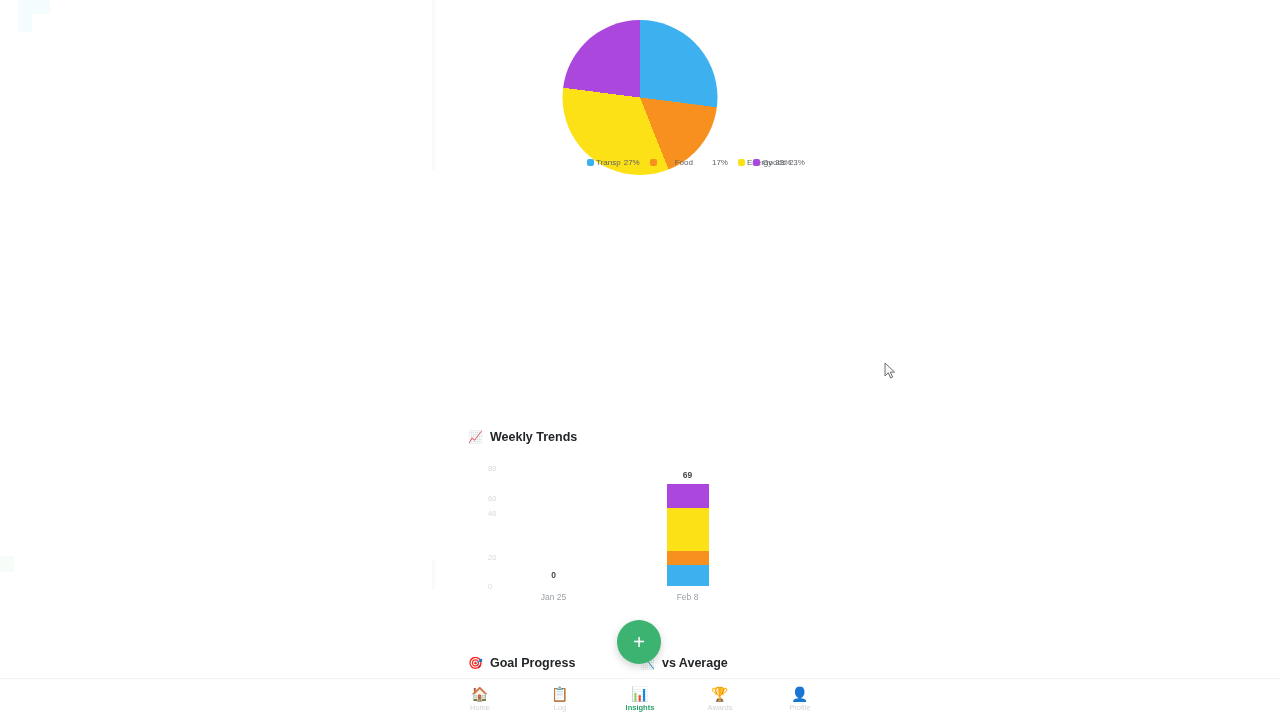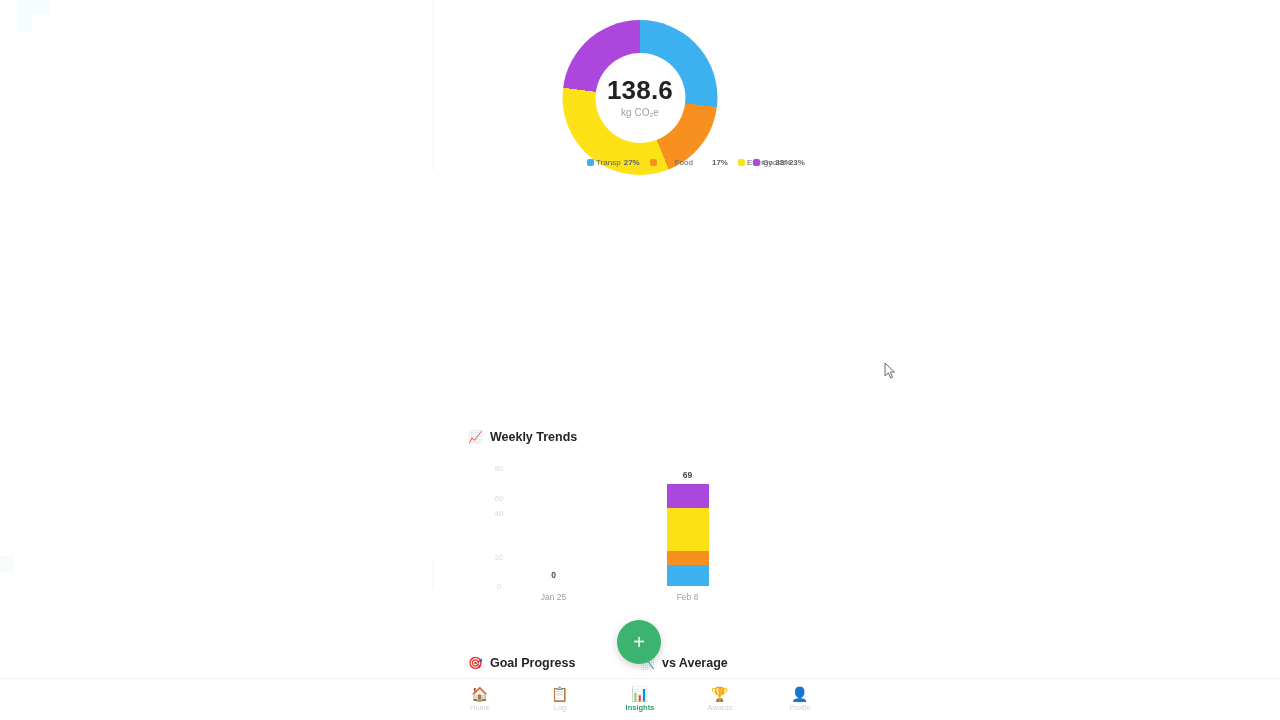--- a/index.html
+++ b/index.html
@@ -42,32 +42,32 @@
 
   .donut-legend { position: absolute; left: 0; right: 0; top: 158px;
                   display: flex; justify-content: center; align-items: center; }
   .lg-item { display: flex; align-items: center; font-size: 8px; color: #5f6368; white-space: nowrap; }
   .lg-item:nth-child(1){ margin-left: 112px; justify-content: flex-end; }
   .lg-item:nth-child(2){ margin-left: 10px; gap: 16px; }
   .lg-item:nth-child(3){ margin-left: 10px; }
   .lg-item:nth-child(4){ margin-left: -38px; }
   .lg-dot { width: 7px; height: 7px; border-radius: 2px; margin-right: 2px; flex: none; }
   .lg-name { margin-right: 3px; }
-  .lg-pct { color: #5f6368; font-weight: bold; }
+  .lg-pct { color: #5f6368; }
 
   
   .sec { position: relative; padding: 0 28px; }
   .sec-head { display: flex; align-items: center; gap: 7px; font-size: 12.5px;
               font-weight: bold; color: #232629; }
   .sec-ico { font-size: 12px; line-height: 1; }
 
   
   #trends { margin-top: 238px; }
   .chart { position: relative; height: 150px; margin: 18px 0 0 0; }
-  .y-lab { position: absolute; left: 20px; width: 22px; text-align: center;
+  .y-lab { position: absolute; left: 20px; width: 22px; text-align: left;
            font-size: 7.5px; color: #d6d8db; transform: translateY(-50%); }
   .plot { position: absolute; left: 52px; right: 24px; top: 6px; bottom: 26px; }
   .col { position: absolute; bottom: 0; width: 42px; }
   .bar { position: absolute; bottom: 0; left: 0; width: 42px; display: flex; flex-direction: column-reverse; }
   .seg { width: 100%; }
   .bar-val { position: absolute; left: 0; width: 42px; text-align: center;
              font-size: 8.5px; font-weight: bold; color: #45484c; }
   .x-lab { position: absolute; top: 100%; left: 0; width: 42px; text-align: center;
            margin-top: 6px; font-size: 8.5px; color: #9aa0a6; }
   .zero-val { position: absolute; left: 0; width: 42px; text-align: center;
@@ -116,24 +116,20 @@
   <div class="artifact a2"></div>
   <div class="artifact a3"></div>
   <div class="artifact a4"></div>
   <div class="artifact a5"></div>
 
   <div id="app">
 
     <div class="donut-card">
       <div class="donut-wrap">
         <div class="donut" style="background: conic-gradient(rgb(61, 176, 240) 0deg, rgb(61, 176, 240) 97.2deg, rgb(247, 144, 30) 97.2deg, rgb(247, 144, 30) 158.4deg, rgb(252, 225, 22) 158.4deg, rgb(252, 225, 22) 277.2deg, rgb(171, 71, 220) 277.2deg, rgb(171, 71, 220) 360deg);"></div>
-        <div class="donut-hole">
-          <div class="donut-total">138.6</div>
-          <div class="donut-unit">kg CO₂e</div>
-        </div>
       </div>
       <div class="donut-legend">
         <div class="lg-item">
           <span class="lg-dot" style="background:#3DB0F0"></span>
           <span class="lg-name">Transp</span>
           <span class="lg-pct">27%</span>
         </div>
         <div class="lg-item">
           <span class="lg-dot" style="background:#F7901E"></span>
           <span class="lg-name">Food</span>

